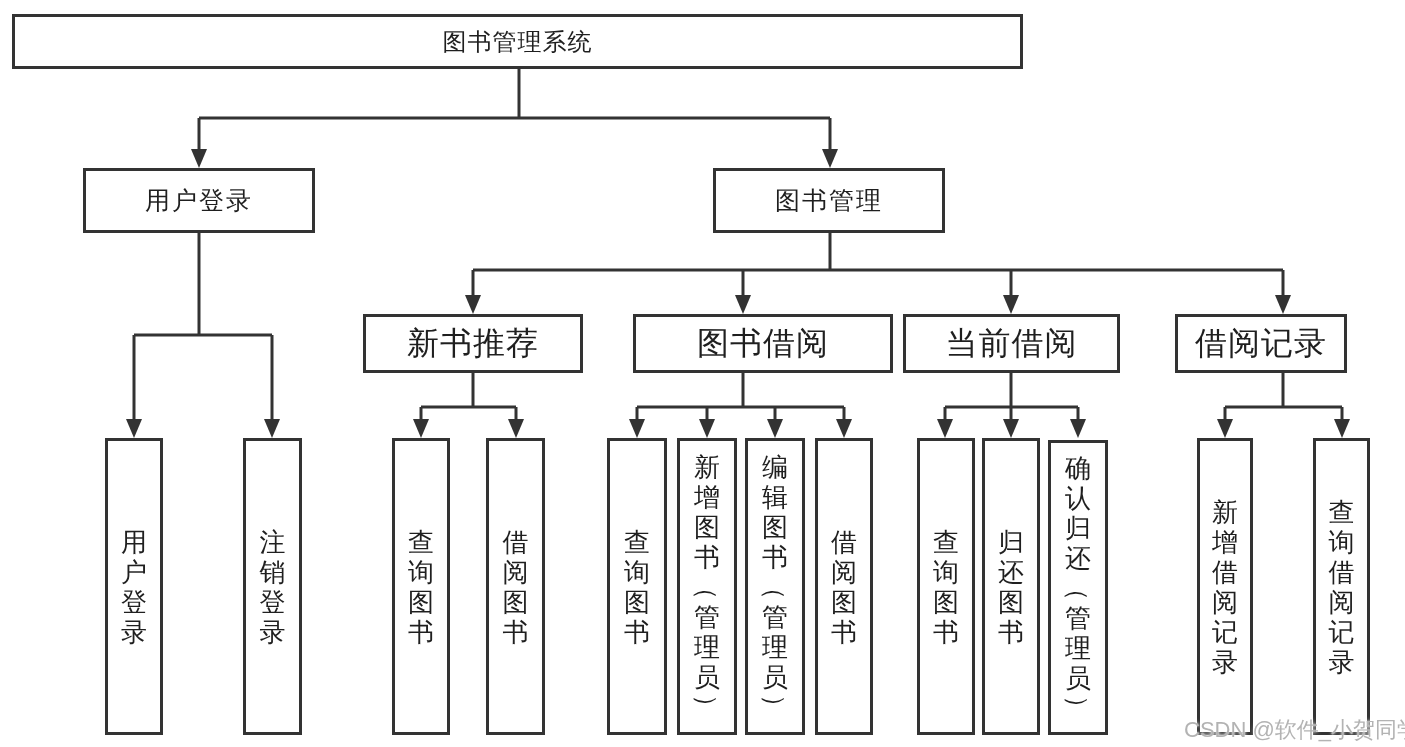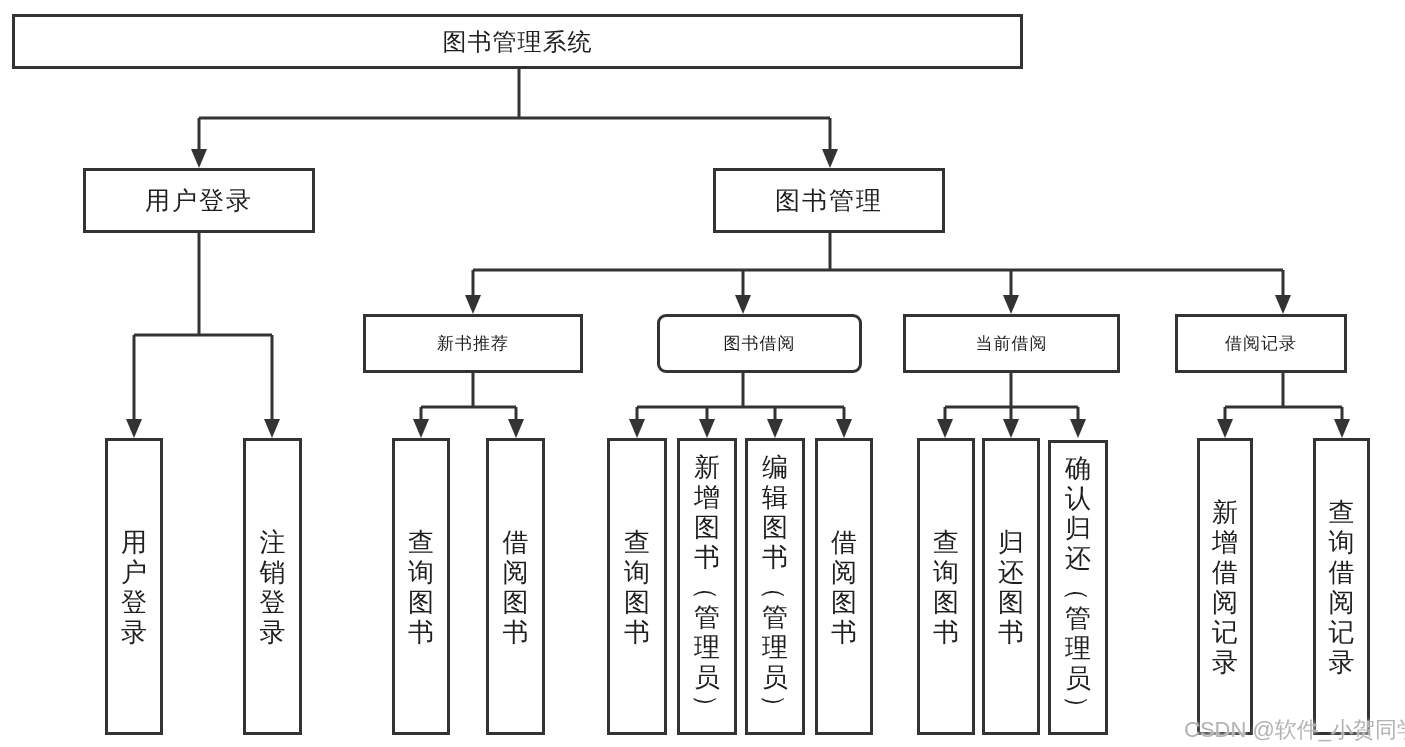--- a/index.html
+++ b/index.html
@@ -9,21 +9,21 @@
     color:var(--text,#1f1f1f);
   }
   .connectors{position:absolute;left:0;top:0;width:1405px;height:747px;color:var(--line,#333);}
   .box{
     position:absolute;background:#fff;border:3px solid var(--line,#333);
     box-sizing:border-box;display:flex;align-items:center;justify-content:center;
     z-index:2;
   }
   .lvl0{font-size:24px;letter-spacing:1px;}
   .lvl1{font-size:25px;letter-spacing:2px;}
-  .lvl2{font-size:17px;letter-spacing:1px;}
+  .lvl2{font-size:32px;letter-spacing:1px;}
   .leaf{flex-direction:column;}
   .vchar{display:block;width:100%;height:30px;line-height:30px;font-size:26px;text-align:center;}
   .vchar.rot{transform:rotate(90deg);}
   .watermark{
     position:absolute;left:1184px;top:715px;z-index:3;
     font-size:22px;color:var(--wm,#b3b3b3);white-space:nowrap;
     text-shadow:0 0 2px #fff,0 0 4px #fff;
   }
 </style>
 </head>
@@ -93,21 +93,21 @@
   <div class="box lvl1" style="left:83px;top:168px;width:232px;height:65px;">
     <span>用户登录</span>
   </div>
   <div class="box lvl1" style="left:713px;top:168px;width:232px;height:65px;">
     <span>图书管理</span>
   </div>
 
   <div class="box lvl2" style="left:363px;top:314px;width:220px;height:59px;">
     <span>新书推荐</span>
   </div>
-  <div class="box lvl2" style="left:657px;top:314px;width:205px;height:59px;border-radius:9px;">
+  <div class="box lvl2" style="left:633px;top:314px;width:260px;height:59px;">
     <span>图书借阅</span>
   </div>
   <div class="box lvl2" style="left:903px;top:314px;width:217px;height:59px;justify-content:center;">
     <span>当前借阅</span>
   </div>
   <div class="box lvl2" style="left:1175px;top:314px;width:172px;height:59px;">
     <span>借阅记录</span>
   </div>
 
   <div class="box leaf" style="left:105px;top:438px;width:58px;height:297px;">

